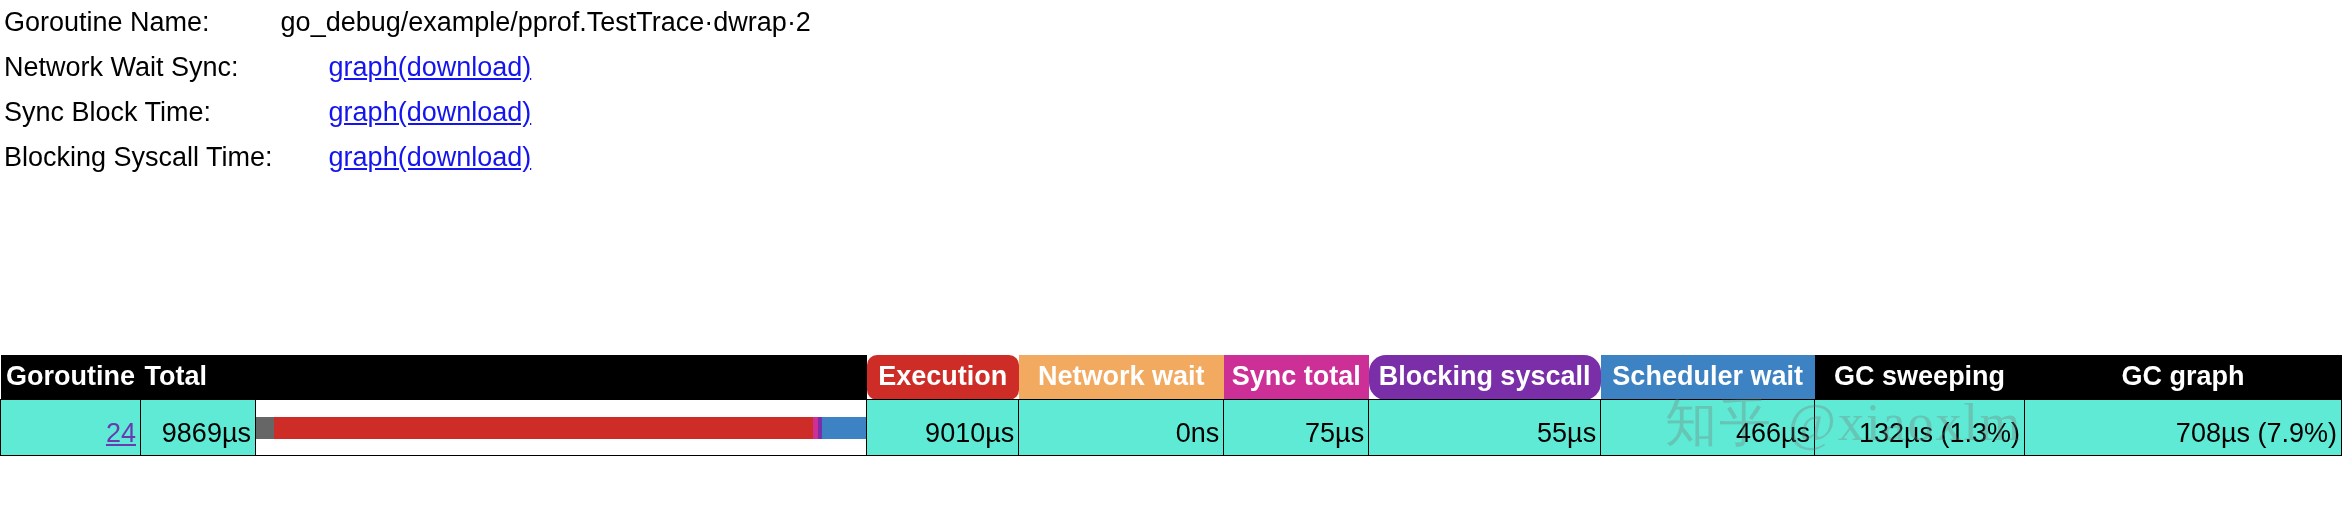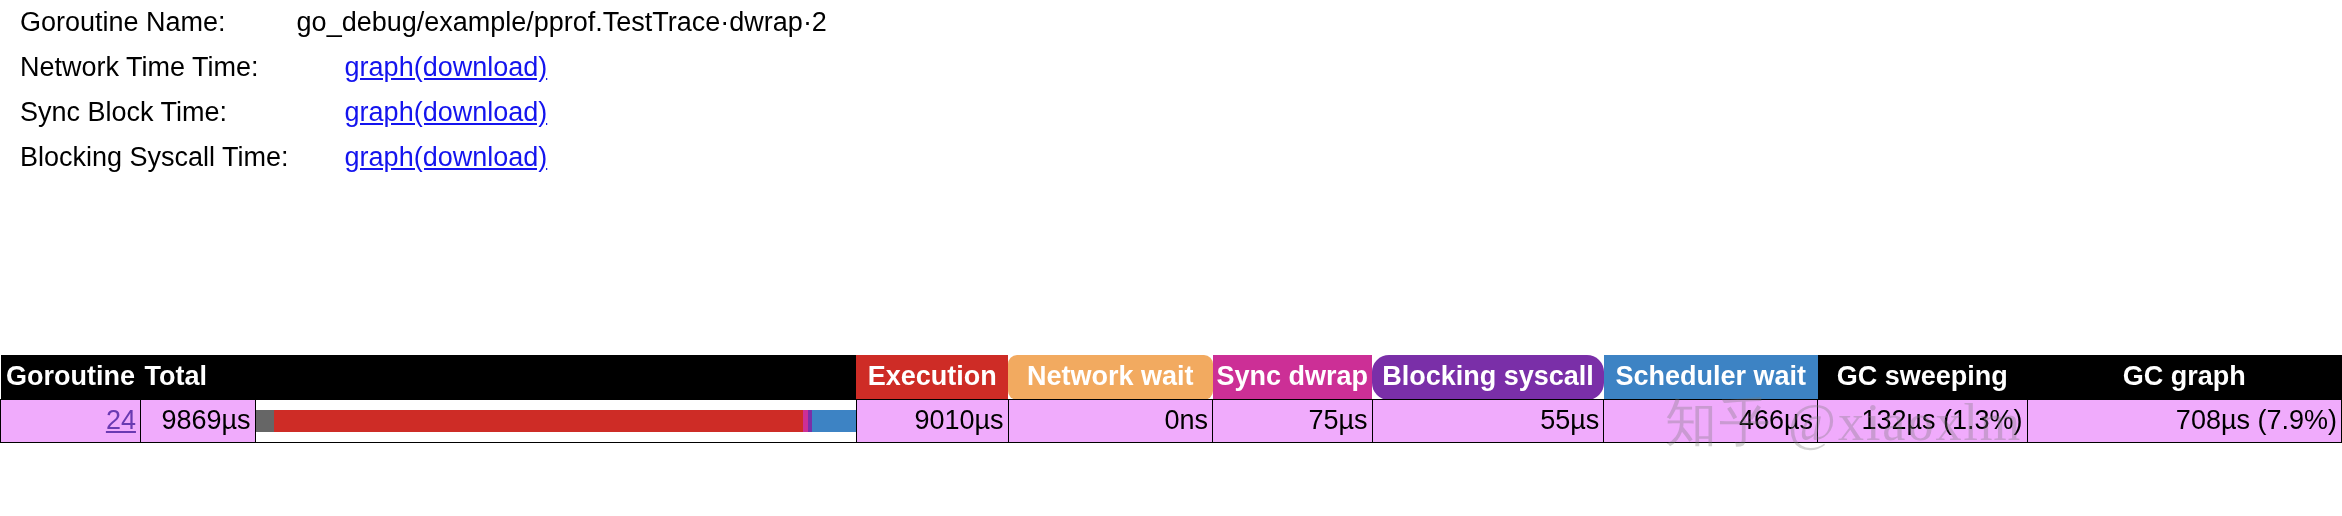--- a/index.html
+++ b/index.html
@@ -24,21 +24,21 @@
     padding: 0;
     font-size: 27px;
     line-height: 45px;
   }
   #summary td {
     padding: 0;
     white-space: nowrap;
     vertical-align: baseline;
   }
   #summary td.label {
-    padding-left: 20px;
+    padding-left: 4px;
     padding-right: 2px;
   }
   #summary td.value {
     padding-left: 0;
   }
   .spacer-cell { width: 6px; }
   a.dl-link {
     color: #1414ee;
     text-decoration: underline;
     margin-left: 48px;
@@ -60,33 +60,33 @@
     font-size: 27px;
     text-align: left;
     padding: 3px 4px 5px 4px;
     border: 0;
     white-space: nowrap;
     line-height: 36px;
   }
   #gtable th.num { text-align: center; }
   #gtable td {
     border: 1px solid #000000;
-    padding: 1px 4px 3px 4px;
+    padding: 14px 4px 3px 4px;
     white-space: nowrap;
     text-align: right;
     line-height: 38px;
-    background: #f0abfc;
+    background: #5eead4;
   }
   a.gid {
     color: #6a3ab2;
     text-decoration: underline;
   }
 
   
-  .h-exec   { background: #ce2c26 !important; }
+  .h-exec   { background: #ce2c26 !important; border-radius: 10px; }
   .h-net    { background: #f2aa60 !important; }
   .h-sync   { background: #cc2f96 !important; }
   .h-block  { background: #7a2fa8 !important; }
   .h-sched  { background: #3d83c4 !important; }
   .h-black  { background: #000000 !important; }
 
   
   .barcell {
     padding: 0 !important;
     border-left: 1px solid #000 !important;
@@ -120,21 +120,21 @@
 <body>
 
 <table id="summary">
   <tbody>
     <tr>
       <td class="label">Goroutine Name:</td>
       <td class="spacer-cell"></td>
       <td class="value">go_debug/example/pprof.TestTrace·dwrap·2</td>
     </tr>
     <tr>
-      <td class="label">Network Time Time:</td>
+      <td class="label">Network Wait Sync:</td>
       <td class="spacer-cell"></td>
       <td class="value">
         <a class="dl-link" href="#">graph(download)</a>
       </td>
     </tr>
     <tr>
       <td class="label">Sync Block Time:</td>
       <td class="spacer-cell"></td>
       <td class="value">
         <a class="dl-link" href="#">graph(download)</a>
@@ -162,22 +162,22 @@
     <col style="width:214px">
     <col style="width:210px">
     <col style="width:317px">
   </colgroup>
   <thead>
     <tr>
       <th class="h-black" style="background: rgb(0, 0, 0); text-align: center;">Goroutine</th>
       <th class="h-black" style="background: rgb(0, 0, 0);">Total</th>
       <th class="h-black" style="background: rgb(0, 0, 0);"></th>
       <th class="h-exec num" style="background: rgb(206, 44, 38);">Execution</th>
-      <th class="h-net num" style="background: rgb(242, 170, 96); border-radius: 9px;">Network wait</th>
-      <th class="h-sync num" style="background: rgb(204, 47, 150);">Sync dwrap</th>
+      <th class="h-net num" style="background: rgb(242, 170, 96);">Network wait</th>
+      <th class="h-sync num" style="background: rgb(204, 47, 150);">Sync total</th>
       <th class="h-block num" style="background: rgb(122, 47, 168); border-radius: 17px;">Blocking syscall</th>
       <th class="h-sched num" style="background: rgb(61, 131, 196);">Scheduler wait</th>
       <th class="h-black num" style="background: rgb(0, 0, 0);">GC sweeping</th>
       <th class="h-black num" style="background: rgb(0, 0, 0);">GC graph</th>
     </tr>
   </thead>
   <tbody>
     <tr>
       <td>
         <a class="gid" href="#">24</a>

